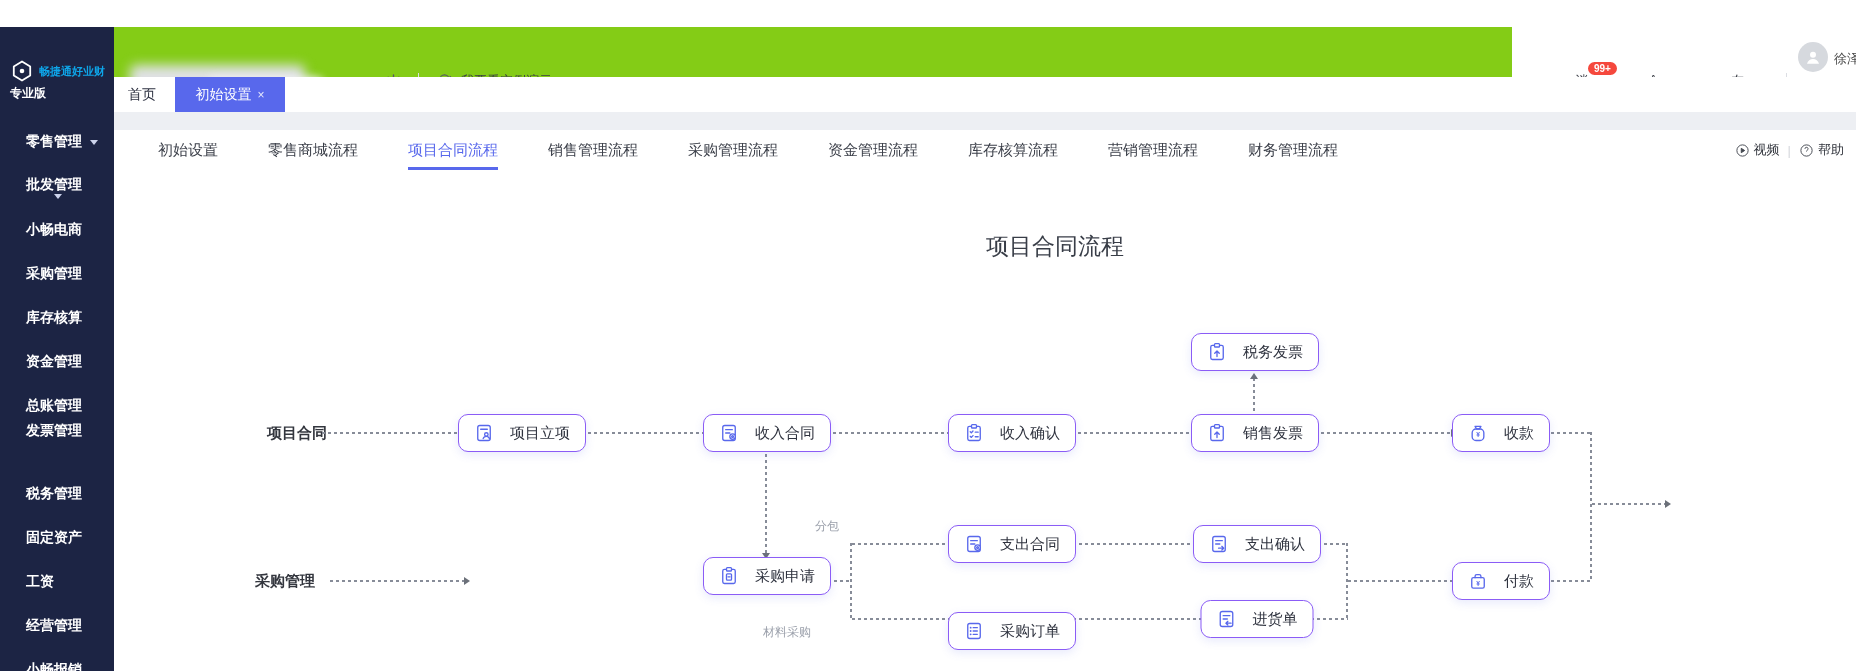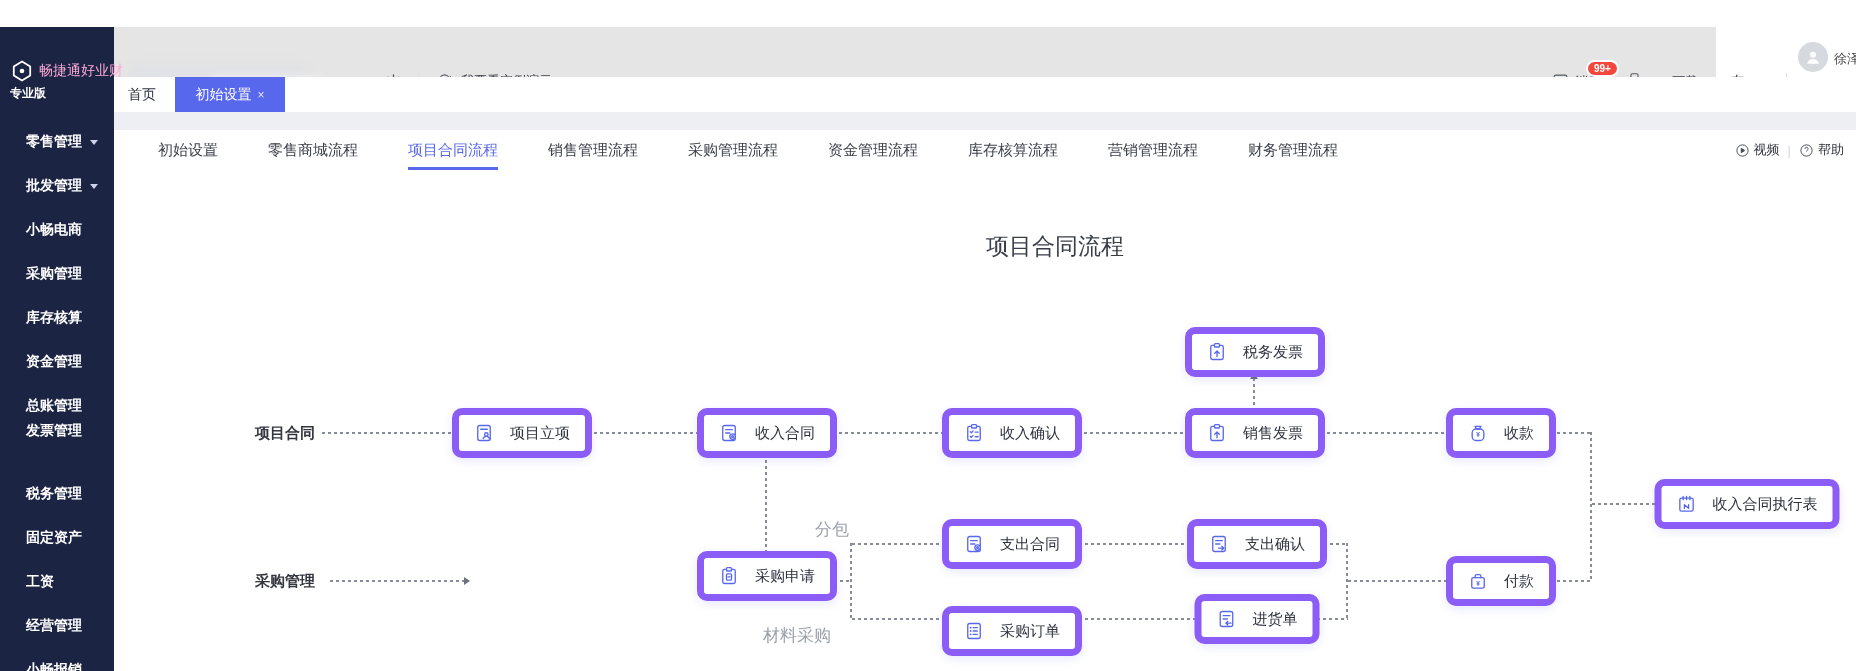--- a/index.html
+++ b/index.html
@@ -1,30 +1,30 @@
 <!DOCTYPE html>
 <html><head>
 <meta charset="utf-8">
 <style>
   * { margin:0; padding:0; box-sizing:border-box; }
   html,body { width:1856px; height:671px; overflow:hidden; background:#fff;
     font-family:"Liberation Sans","DejaVu Sans",sans-serif; }
   .stage { position:relative; width:1856px; height:671px; background:#fff; }
 
   
-  .topbar { position:absolute; left:0; top:27px; width:1716px; height:50px; background:#e5e5e5; }
+  .topbar { position:absolute; left:0; top:27px; width:1512px; height:50px; background:#84cc16; }
   .tabrow { position:absolute; left:114px; top:77px; width:1742px; height:35px; background:#fff; }
   .grayband { position:absolute; left:114px; top:112px; width:1742px; height:18px; background:#edeff3; }
   .panel { position:absolute; left:114px; top:130px; width:1742px; height:541px; background:#fff; }
 
   
   .sidebar { position:absolute; left:0; top:27px; width:114px; height:644px; background:#1c2444; z-index:5; }
   .logo-row { position:absolute; left:10px; top:32px; display:flex; align-items:center; gap:5px; }
   .logo-row svg { width:24px; height:24px; }
-  .brand-name { color:#f9a8d4; font-size:14px; font-weight:normal; white-space:nowrap; }
+  .brand-name { color:#0ea5e9; font-size:11px; font-weight:bold; white-space:nowrap; }
   .brand-edition { position:absolute; left:10px; top:58px; color:#fff; font-size:12px; font-weight:bold; }
   .menu { position:absolute; left:0; top:98px; width:114px; }
   .menu-item { position:absolute; left:26px; height:20px; display:flex; align-items:center;
     color:#ffffff; font-size:14px; font-weight:bold; white-space:nowrap; cursor:pointer; }
   .caret { display:inline-block; margin-left:8px; width:0; height:0;
     border-left:4px solid transparent; border-right:4px solid transparent; border-top:5px solid #ccd3ec; }
 
   
   .blur1 { position:absolute; left:130px; top:38px; width:175px; height:26px; background:#e0e1e6; filter:blur(6px); border-radius:6px; }
   .blur2 { position:absolute; left:208px; top:50px; width:115px; height:18px; background:#f1f2f4; filter:blur(4px); border-radius:6px; }
@@ -59,23 +59,23 @@
     gap:8px; font-size:13px; color:#33363e; }
   .strip-right svg { width:15px; height:15px; stroke:#41454e; fill:none; stroke-width:1.5; }
   .sr-item { display:flex; align-items:center; gap:4px; cursor:pointer; }
 
   
   .flow { position:absolute; left:0; top:0; width:1856px; height:671px; pointer-events:none; }
   .flow > * { pointer-events:auto; }
   .flow-title { position:absolute; left:1055px; top:231px; transform:translateX(-50%);
     font-size:23px; color:#383d47; font-weight:500; white-space:nowrap; }
   .rowlabel { position:absolute; transform:translateY(-50%); font-size:15px; font-weight:bold; color:#33363e; white-space:nowrap; }
-  .branchlabel { position:absolute; font-size:17px; color:#9ba0ab; white-space:nowrap; }
+  .branchlabel { position:absolute; font-size:12px; color:#9ba0ab; white-space:nowrap; }
   .node { position:absolute; transform:translate(-50%,-50%); display:inline-flex; align-items:center; gap:16px;
-    background:#fff; border:7px solid #8b5cf6; border-radius:10px; padding:8px 15px;
+    background:#fff; border:1px solid #8b5cf6; border-radius:10px; padding:8px 15px;
     box-shadow:0 3px 10px rgba(90,104,236,.14); font-size:15px; color:#2e323e; white-space:nowrap; cursor:pointer; }
   .node svg { width:20px; height:20px; stroke:#5868ec; fill:none; stroke-width:1.6; stroke-linecap:round; stroke-linejoin:round; flex:none; }
   .node svg text { stroke:none; fill:#5868ec; font-weight:bold; }
   .h-dash { position:absolute; height:2px;
     background-image:repeating-linear-gradient(90deg,#878c98 0 3px,transparent 3px 6px); }
   .v-dash { position:absolute; width:2px;
     background-image:repeating-linear-gradient(180deg,#878c98 0 3px,transparent 3px 6px); }
   .h-dash.head::after { content:''; position:absolute; right:-5px; top:-3px;
     border-top:4px solid transparent; border-bottom:4px solid transparent; border-left:6px solid #6b7079; }
   .v-dash.head-down::after { content:''; position:absolute; bottom:-5px; left:-3px;
@@ -174,21 +174,21 @@
           <circle cx="12" cy="12" r="2.3" fill="#fff"></circle>
         </svg>
       <span class="brand-name">畅捷通好业财</span>
     </div>
     <div class="brand-edition">专业版</div>
     <div class="menu">
       <div class="menu-item" style="top:7px;">
           <span>零售管理</span>
           <span class="caret"></span>
         </div>
-      <div class="menu-item" style="top:51px;">
+      <div class="menu-item" style="top:51px;flex-direction:column;">
           <span>批发管理</span>
           <span class="caret"></span>
         </div>
       <div class="menu-item" style="top:95px;">
           <span>小畅电商</span>
         </div>
       <div class="menu-item" style="top:139px;">
           <span>采购管理</span>
         </div>
       <div class="menu-item" style="top:183px;">
@@ -265,21 +265,21 @@
           <path d="M9.5 9.3a2.5 2.5 0 113.6 2.3c-.8.4-1.1 1-1.1 1.9"></path>
           <path d="M12 17h.01" stroke-width="2.2"></path>
         </svg>
       <span>帮助</span>
     </span>
   </div>
 
   <div class="flow">
     <div class="flow-title">项目合同流程</div>
 
-    <div class="rowlabel" style="left:255px; top:433px;">项目合同</div>
+    <div class="rowlabel" style="left:267px; top:433px;">项目合同</div>
     <div class="rowlabel" style="left:255px; top:581px;">采购管理</div>
     <div class="branchlabel" style="left:815px; top:518px;">分包</div>
     <div class="branchlabel" style="left:763px; top:624px;">材料采购</div>
 
     <div class="h-dash head" style="left:322px;  top:432px; width:140px;"></div>
     <div class="h-dash head" style="left:582px;  top:432px; width:125px;"></div>
     <div class="h-dash head" style="left:827px;  top:432px; width:125px;"></div>
     <div class="h-dash head" style="left:1072px; top:432px; width:123px;"></div>
     <div class="h-dash head" style="left:1315px; top:432px; width:137px;"></div>
     <div class="v-dash head-up" style="left:1253px; top:378px; height:33px;"></div>
@@ -395,23 +395,15 @@
       <span>进货单</span>
     </div>
     <div class="node" style="left:1501px; top:581px;">
       <svg viewBox="0 0 24 24">
           <path d="M8.5 8V6.3a2 2 0 012-2h3a2 2 0 012 2V8"></path>
           <rect x="4.5" y="8" width="15" height="12.5" rx="2"></rect>
           <text x="12" y="17.5" text-anchor="middle" font-size="8">¥</text>
         </svg>
       <span>付款</span>
     </div>
-    <div class="node" style="left:1747px; top:504px;">
-      <svg viewBox="0 0 24 24">
-          <rect x="4" y="5" width="16" height="15.5" rx="2"></rect>
-          <path d="M8 2.8v4M12 2.8v4M16 2.8v4"></path>
-          <path d="M9.5 17.2v-4.4l5 4.4v-4.4"></path>
-        </svg>
-      <span>收入合同执行表</span>
-    </div>
   </div>
 
 </div>
 
 </body></html>

